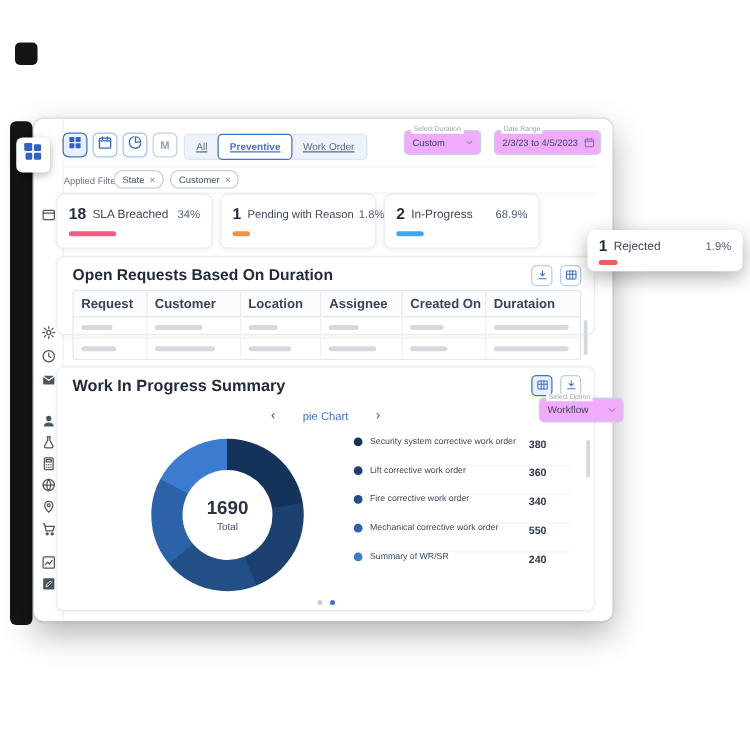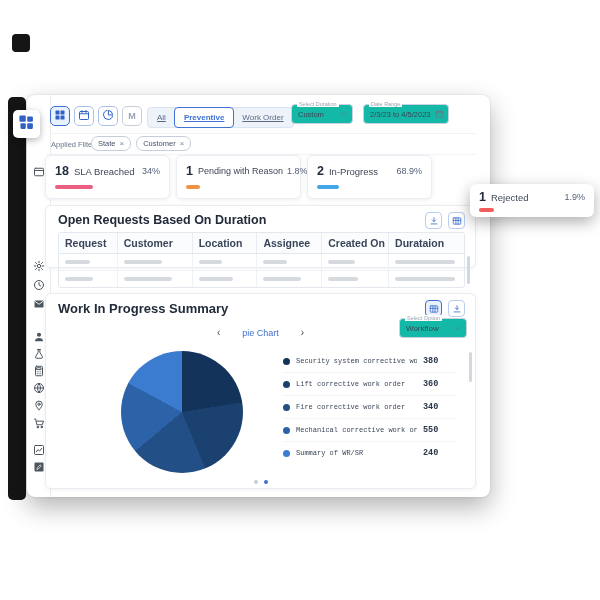--- a/index.html
+++ b/index.html
@@ -20,21 +20,21 @@
   
   .iconbtn{position:absolute;top:11px;width:20px;height:20px;border:1.3px solid #a9c0ea;border-radius:5px;background:#fff;
     display:flex;align-items:center;justify-content:center;color:#2f62c4;box-sizing:border-box;}
   .iconbtn svg{width:12px;height:12px;}
   .iconbtn.active{border-color:#3c6fd6;background:#e9f1fd;}
   .iconbtn.muted{border-color:#c7cfdb;color:#9aa4b4;font-size:9px;font-weight:bold;}
   .tabs{position:absolute;left:120px;top:12px;height:19px;display:flex;align-items:stretch;background:#eef3fa;
     border:1px solid #dbe4f2;border-radius:4px;overflow:visible;}
   .tab{padding:0 9px;display:flex;align-items:center;font-size:8px;color:#5a6a85;white-space:nowrap;border-radius:4px;text-decoration:underline;}
   .tab.active{background:#fff;border:1px solid #3f72d4;color:#3f72d4;font-weight:bold;margin:-1px;}
-  .field{position:absolute;top:9px;height:20px;border:1px solid #c9d2de;border-radius:4px;background:#14b8a6;box-sizing:border-box;}
+  .field{position:absolute;top:9px;height:20px;border:1px solid #c9d2de;border-radius:4px;background:#f0abfc;box-sizing:border-box;margin-left:32px;}
   .field .flabel{position:absolute;top:-4px;left:5px;background:#fff;padding:0 2px;font-size:5.5px;color:#98a2b0;white-space:nowrap;}
   .field .fvalue{position:absolute;left:6px;top:50%;transform:translateY(-50%);font-size:7.5px;color:#3a4658;white-space:nowrap;}
   .field .ficon{position:absolute;right:4px;top:50%;transform:translateY(-50%);color:#6b7686;}
   .field .ficon svg{width:9px;height:9px;display:block;}
   .toolbar-sep{position:absolute;left:24px;right:14px;top:38px;border-bottom:1px solid #f0f2f6;}
   
   .filters-label{position:absolute;left:24px;top:45px;font-size:7.5px;color:#6a7689;}
   .chips{position:absolute;left:64px;top:41px;display:flex;gap:5px;}
   .chip{height:13px;border:1px solid #c6cedb;border-radius:7px;background:#fff;display:flex;align-items:center;
     padding:0 6px;font-size:7.5px;color:#45516b;gap:4px;white-space:nowrap;}
@@ -71,21 +71,21 @@
   .carousel{position:absolute;left:0;right:0;top:34px;display:flex;justify-content:center;align-items:center;gap:22px;}
   .car-arrow{font-size:10px;color:#3d4656;line-height:1;}
   .car-label{font-size:9px;color:#3f6fd1;}
   .donut-wrap{position:absolute;left:75px;top:57px;width:122px;height:122px;}
   .donut{width:122px;height:122px;border-radius:50%;}
   .donut-hole{position:absolute;left:25px;top:25px;width:72px;height:72px;background:#fff;border-radius:50%;
     display:flex;flex-direction:column;align-items:center;justify-content:center;}
   .donut-total{font-size:15px;font-weight:bold;color:#2a3342;}
   .donut-sub{font-size:8px;color:#454f60;margin-top:2px;}
   .legend{position:absolute;left:237px;top:56px;right:18px;}
-  .leg-row{display:flex;align-items:center;height:22px;border-bottom:1px solid #f4f5f7;font-family:Liberation Mono, monospace;}
+  .leg-row{display:flex;height:22px;border-bottom:1px solid #f4f5f7;}
   .leg-row:last-child{border-bottom:none;}
   .leg-dot{width:7px;height:7px;border-radius:50%;flex:none;margin-right:6px;}
   .leg-name{flex:1;font-size:7px;color:#3c4759;white-space:nowrap;overflow:hidden;}
   .leg-val{width:34px;font-size:8.5px;font-weight:bold;color:#2b3648;text-align:left;padding-left:6px;}
   .leg-scroll{position:absolute;right:3px;top:58px;width:3px;height:30px;border-radius:2px;background:#d4d8de;}
   .dots{position:absolute;left:0;right:0;top:186px;display:flex;justify-content:center;align-items:center;gap:6px;}
   .dot{width:4px;height:4px;border-radius:50%;background:#c7cdd6;}
   .dot.active{background:#3f6fd1;}
 </style>
 </head>
@@ -359,20 +359,24 @@
             </svg>
           </span>
       </div>
       <div class="carousel">
         <span class="car-arrow">‹</span>
         <span class="car-label">pie Chart</span>
         <span class="car-arrow">›</span>
       </div>
       <div class="donut-wrap">
         <div class="donut" id="donut" style="background: conic-gradient(rgb(20, 51, 91) 0deg, rgb(20, 51, 91) 80.9467deg, rgb(26, 65, 111) 80.9467deg, rgb(26, 65, 111) 157.633deg, rgb(35, 79, 135) 157.633deg, rgb(35, 79, 135) 230.059deg, rgb(44, 99, 168) 230.059deg, rgb(44, 99, 168) 298.225deg, rgb(60, 124, 208) 298.225deg, rgb(60, 124, 208) 360deg);"></div>
+        <div class="donut-hole">
+          <span class="donut-total">1690</span>
+          <span class="donut-sub">Total</span>
+        </div>
       </div>
       <div class="legend" id="legend">
           <div class="leg-row">
             <span class="leg-dot" style="background: rgb(20, 51, 91);"></span>
             <span class="leg-name">Security system corrective work order</span>
             <span class="leg-val">380</span>
           </div>
           <div class="leg-row">
             <span class="leg-dot" style="background: rgb(26, 65, 111);"></span>
             <span class="leg-name">Lift corrective work order</span>

